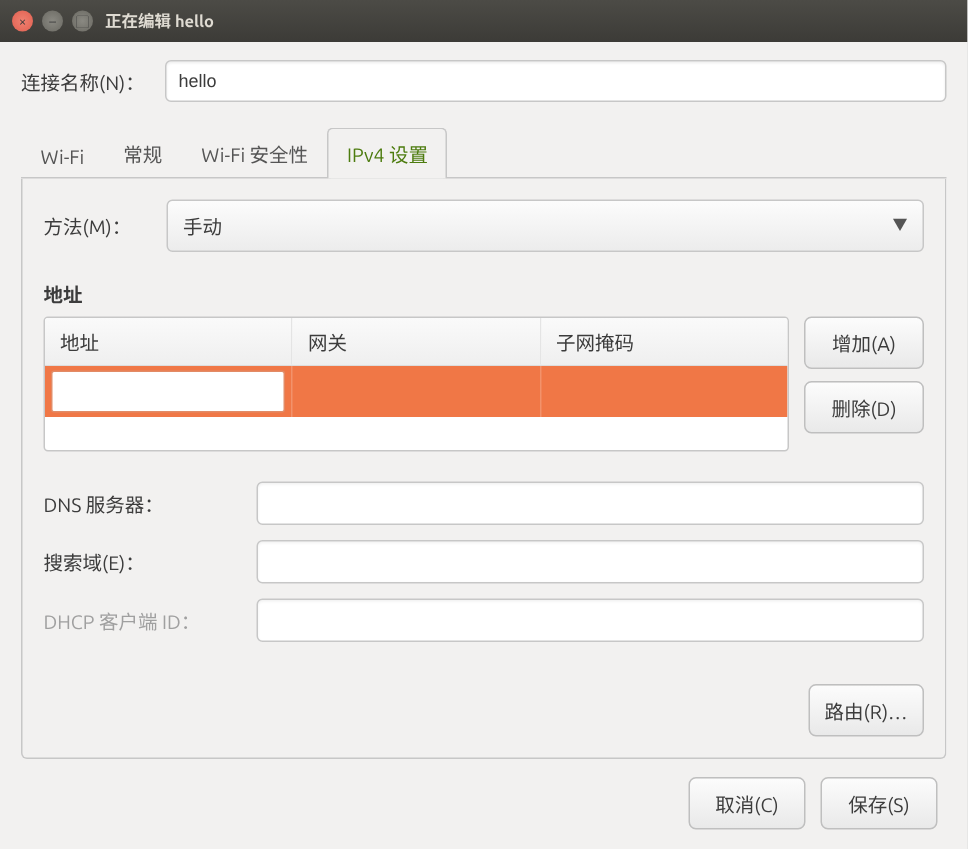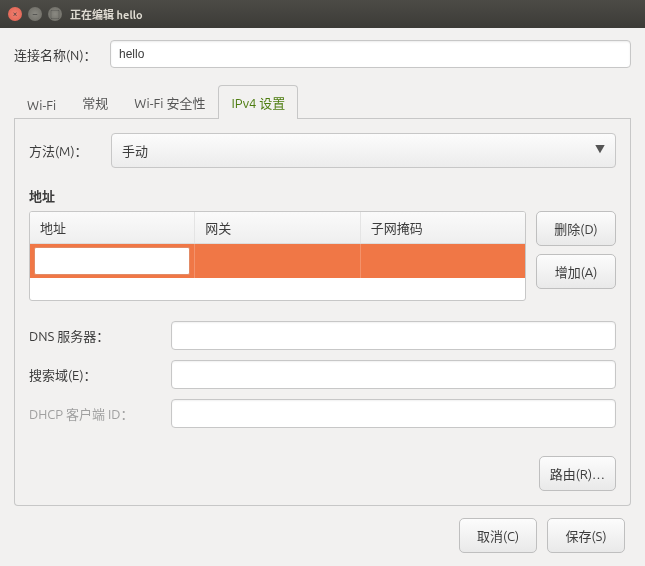--- a/index.html
+++ b/index.html
@@ -204,22 +204,22 @@
         <div class="addr-row sel">
           <div class="addr-cell">
             <input class="addr-edit" value="" style="">
           </div>
           <div class="addr-cell"></div>
           <div class="addr-cell"></div>
         </div>
         <div class="addr-pad"></div>
       </div>
       <div class="addr-btns">
+        <div class="btn">增加(A)</div>
         <div class="btn">删除(D)</div>
-        <div class="btn">增加(A)</div>
       </div>
     </div>
 
     <div class="form-row">
       <div class="form-label">DNS 服务器：</div>
       <input class="form-input" value="" style="">
     </div>
     <div class="form-row">
       <div class="form-label">搜索域(E)：</div>
       <input class="form-input" value="" style="">

